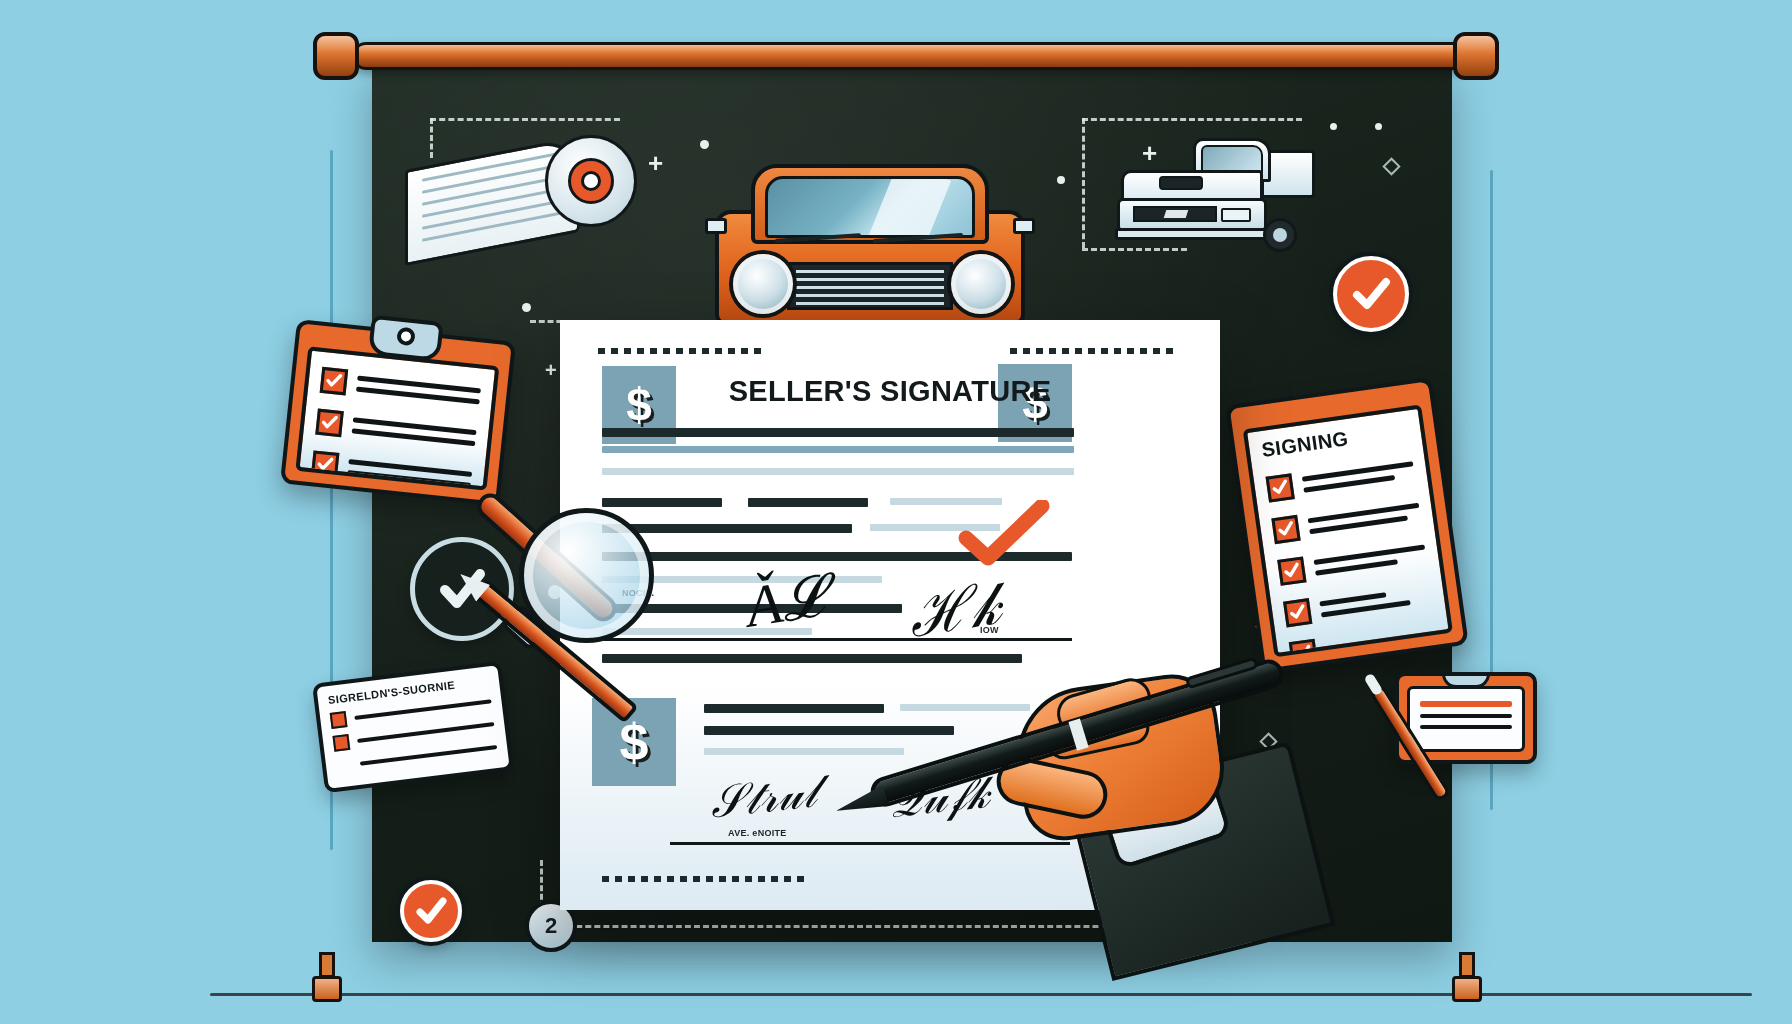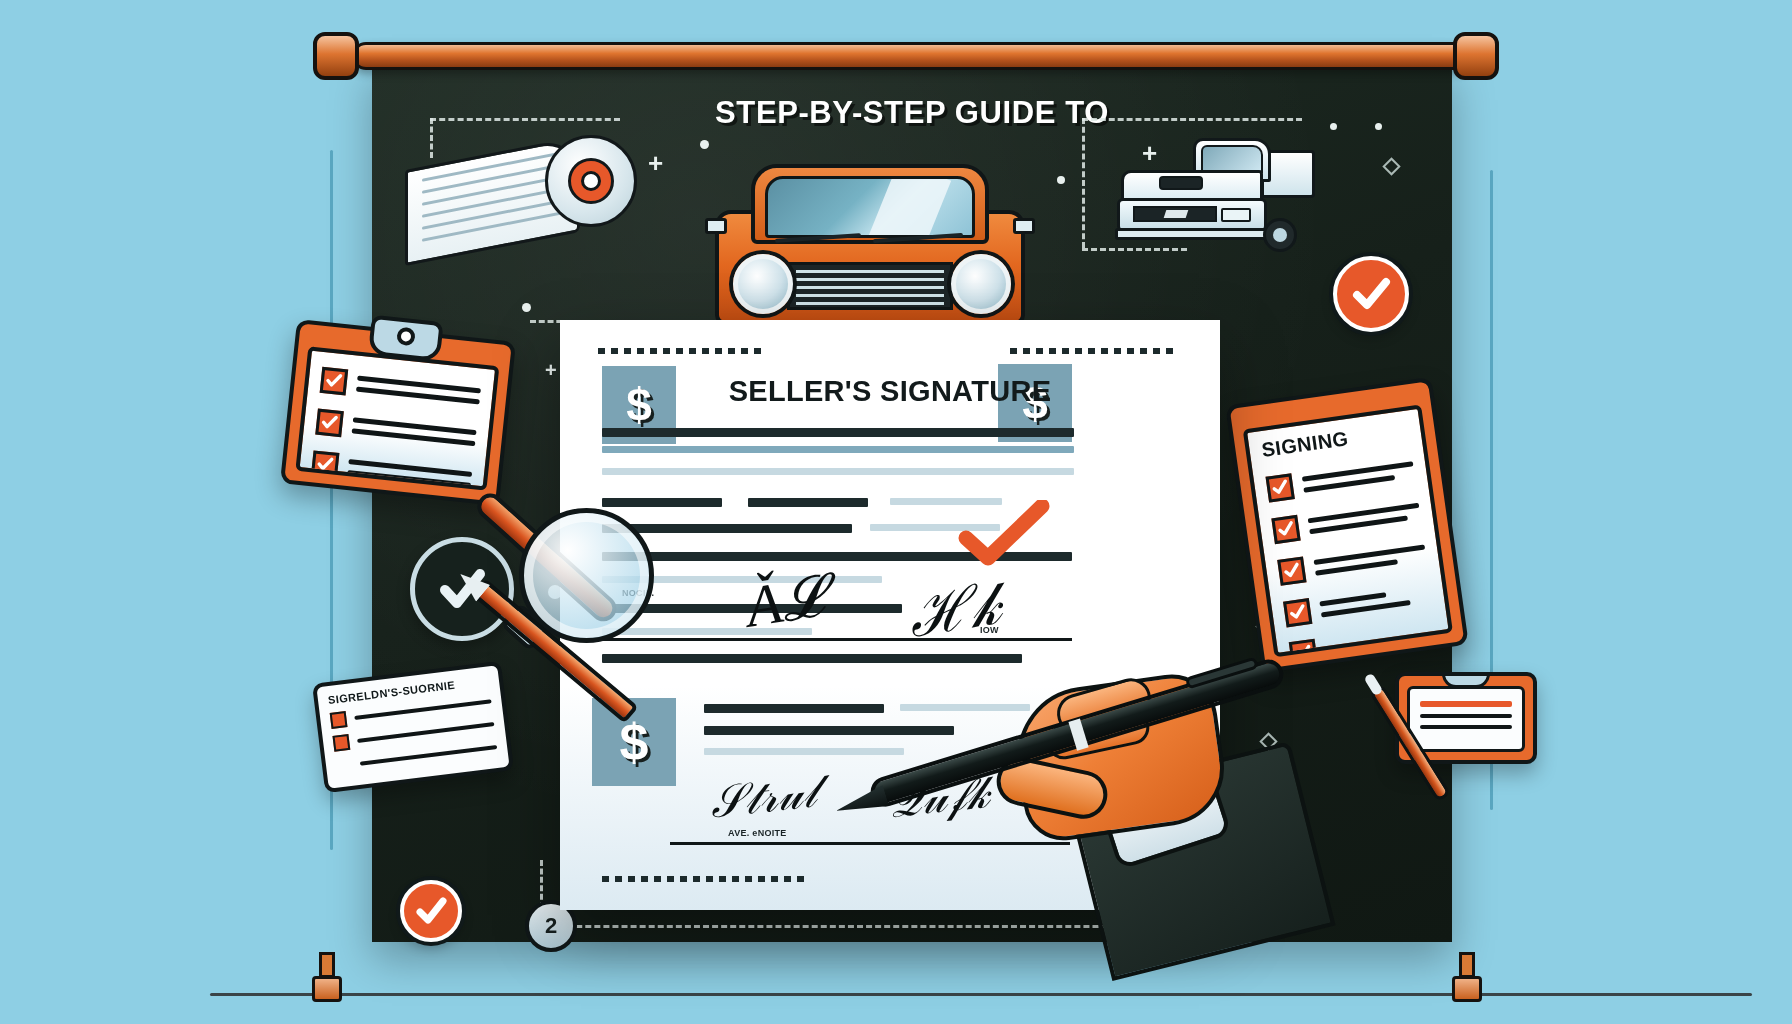--- a/index.html
+++ b/index.html
@@ -324,21 +324,20 @@
   <div class="board"></div>
 
   <div class="rod"></div>
   <div class="rod-cap left"></div>
   <div class="rod-cap right"></div>
   <div class="foot-bar left"></div>
   <div class="foot-bar right"></div>
   <div class="foot left"></div>
   <div class="foot right"></div>
 
-  <div class="headline">STEP-BY-STEP GUIDE TO</div>
 
   <div class="dash-h" style="left:430px;top:118px;width:190px;"></div>
   <div class="dash-v" style="left:430px;top:118px;height:40px;"></div>
   <div class="dash-h" style="left:1082px;top:118px;width:220px;"></div>
   <div class="dash-v" style="left:1082px;top:118px;height:130px;"></div>
   <div class="dash-h" style="left:1082px;top:248px;width:105px;"></div>
   <div class="dash-h" style="left:530px;top:320px;width:120px;"></div>
   <div class="dash-h" style="left:540px;top:925px;width:640px;"></div>
   <div class="dash-v" style="left:540px;top:860px;height:65px;"></div>
 

